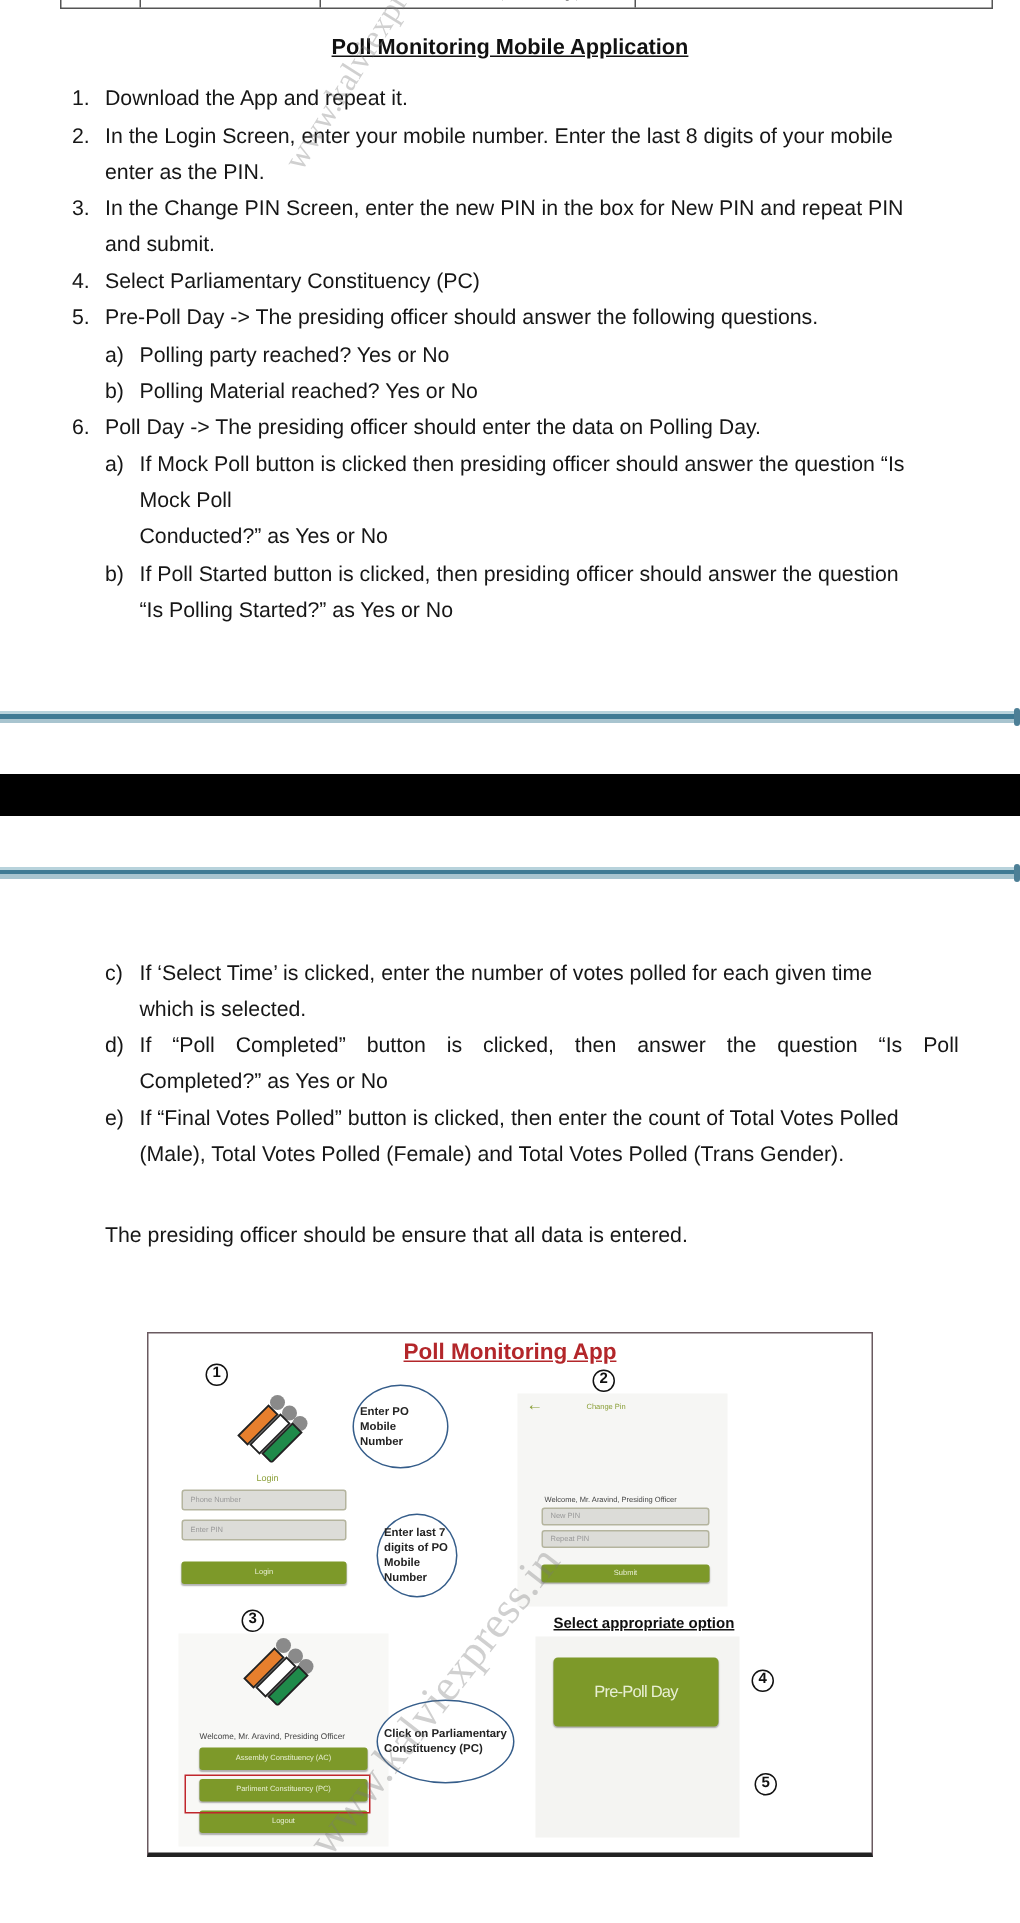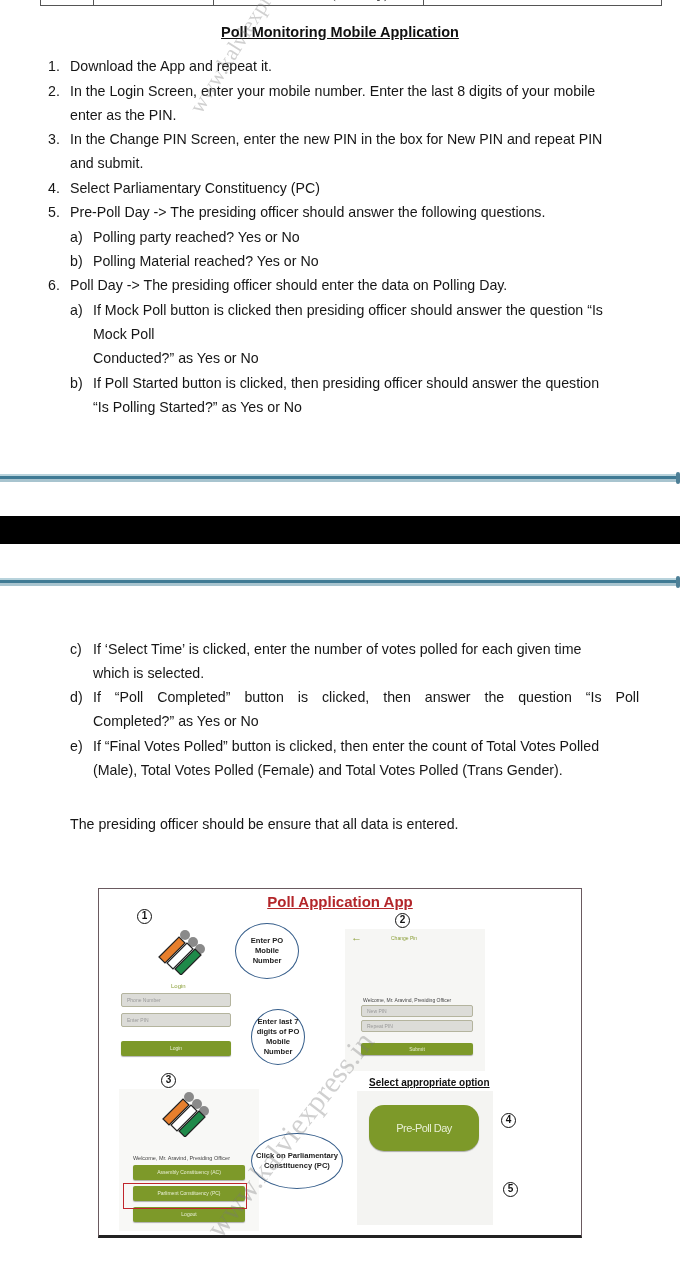--- a/index.html
+++ b/index.html
@@ -23,24 +23,24 @@
   .blackbar { position: absolute; left: 0; top: 516px; width: 680px; height: 28px; background: #000; }
 
   
   .figure { position: absolute; left: 98px; top: 888px; width: 484px; height: 350px; border: 1px solid #6a5a60; border-bottom: 3px solid #222; background: #fff; }
   .fig-title { position: absolute; left: 0; width: 100%; top: 4px; text-align: center; font-size: 15px; font-weight: bold; color: #b3262a; text-decoration: underline; }
   .circ { position: absolute; width: 15px; height: 15px; border: 1.5px solid #111; border-radius: 50%; font-size: 10px; font-weight: bold; text-align: center; line-height: 12px; }
 
   .screen { position: absolute; background: #f6f6f4; }
   .field { position: absolute; height: 14px; background: #dcdcd8; border: 1px solid #b4b49e; border-radius: 2px; font-size: 5px; color: #999; padding-left: 5px; line-height: 12px; }
   .gbtn { position: absolute; background: #7d9929; border-radius: 2px; color: #e8efd4; font-size: 5px; text-align: center; box-shadow: 0 1px 1px rgba(0,0,0,.3); }
-  .gbtn.big { font-size: 11px; border-radius: 15px; font-family: "Liberation Sans", sans-serif; letter-spacing: -0.5px; }
+  .gbtn.big { font-size: 11px; border-radius: 3px; font-family: "Liberation Sans", sans-serif; letter-spacing: -0.5px; }
   .small-txt { position: absolute; font-size: 5px; color: #444; white-space: nowrap; }
 
-  .bubble { position: absolute; border: 1.2px solid #355d8a; border-radius: 50%; background: #fff; display: flex; align-items: center; justify-content: center; text-align: center; font-size: 7.6px; font-weight: bold; line-height: 10px; color: #222; padding: 4px; }
+  .bubble { position: absolute; border: 1.2px solid #355d8a; border-radius: 50%; background: #fff; display: flex; align-items: center; justify-content: center; font-size: 7.6px; font-weight: bold; line-height: 10px; color: #222; padding: 4px; }
 
   .logo { position: absolute; width: 52px; height: 46px; }
   .highlight-box { position: absolute; border: 1.5px solid #c0262c; }
   .select-label { position: absolute; font-size: 10px; font-weight: bold; text-decoration: underline; white-space: nowrap; }
 </style>
 </head>
 <body>
 
 <div class="table-stub">
   <div class="col" style="left:52px"></div>
@@ -92,21 +92,21 @@
 <span class="num" style="left:70px;top:688px">d)</span>
 <span class="doc-line" style="left:93px;top:688px;word-spacing:10px">If “Poll Completed” button is clicked, then answer the question “Is Poll</span>
 <span class="doc-line" style="left:93px;top:712px">Completed?”  as Yes or No</span>
 <span class="num" style="left:70px;top:737px">e)</span>
 <span class="doc-line" style="left:93px;top:737px">If “Final Votes Polled” button is clicked, then enter the count of Total Votes Polled</span>
 <span class="doc-line" style="left:93px;top:761px">(Male), Total Votes Polled (Female) and Total Votes Polled (Trans Gender).</span>
 
 <span class="doc-line" style="left:70px;top:815px">The presiding officer should be ensure that all data is entered.</span>
 
 <div class="figure">
-  <div class="fig-title">Poll Application App</div>
+  <div class="fig-title">Poll Monitoring App</div>
 
   <div class="circ" style="left:38px;top:20px">1</div>
 
   <div class="circ" style="left:296px;top:24px">2</div>
 
   <div class="circ" style="left:62px;top:184px">3</div>
 
   <div class="circ" style="left:402px;top:224px">4</div>
 
   <div class="circ" style="left:404px;top:293px">5</div>

